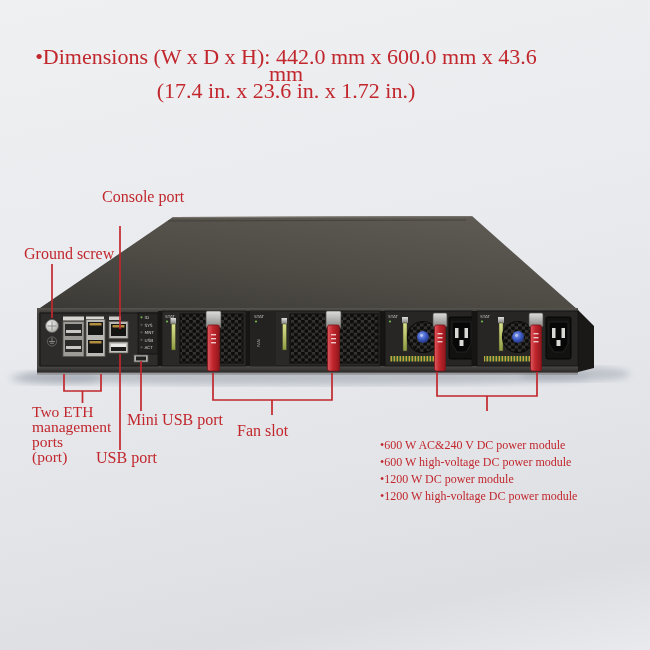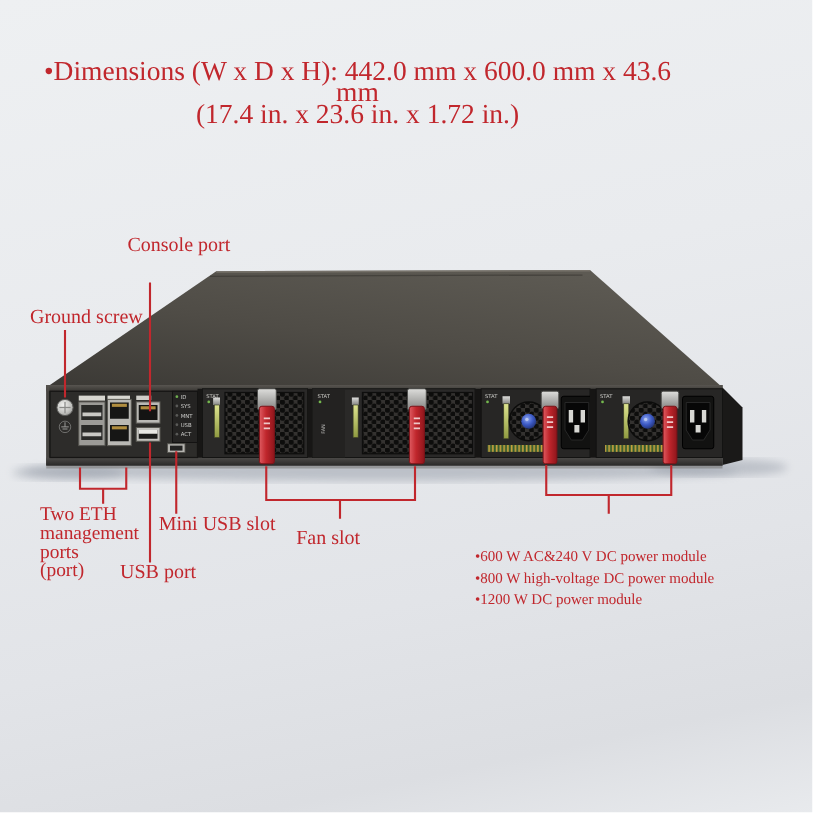--- a/index.html
+++ b/index.html
@@ -272,23 +272,24 @@
   <div class="red-text lbl" style="left:82px;top:189px;margin-left:20px;">Console port</div>
   <div class="red-text lbl" style="left:5px;top:246px;margin-left:19px;">Ground screw</div>
 
   <div class="red-text eth-block" style="left:32px;top:404px;">
     <div>Two ETH</div>
     <div>management</div>
     <div>ports</div>
     <div>(port)</div>
   </div>
 
-  <div class="red-text lbl" style="left:127px;top:412px;">Mini USB slot</div>
+  <div class="red-text lbl" style="left:127px;top:412px;">Mini USB port</div>
   <div class="red-text lbl" style="left:96px;top:450px;font-family:Liberation Serif, serif;">USB port</div>
   <div class="red-text lbl" style="left:237px;top:423px;text-align:center;">Fan slot</div>
 
   <div class="red-text power-list" style="left:380px;top:437px;">
     <div>•600 W AC&amp;240 V DC power module</div>
-    <div>•800 W high-voltage DC power module</div>
+    <div>•600 W high-voltage DC power module</div>
     <div>•1200 W DC power module</div>
+    <div>•1200 W high-voltage DC power module</div>
   </div>
 
 </div>
 
 </body></html>

